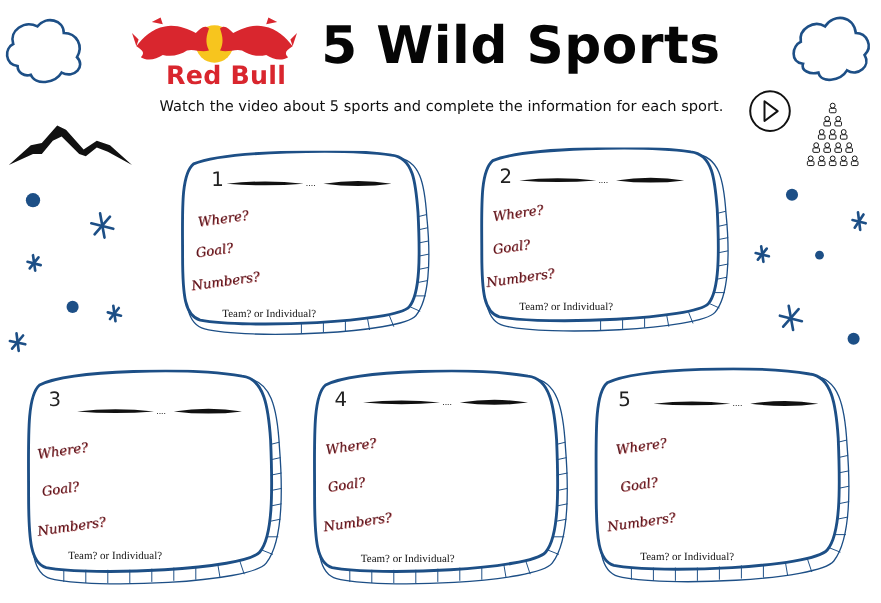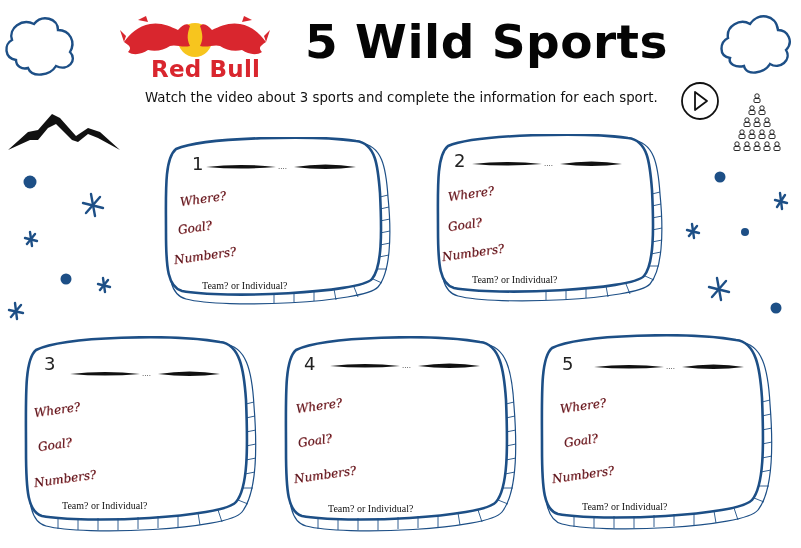--- a/index.html
+++ b/index.html
@@ -1,18 +1,18 @@
 <!DOCTYPE html>
 <html><head>
 <meta charset="utf-8">
 <style>
   html, body { margin:0; padding:0; }
   body { width:801px; height:548px; background:#ffffff; position:relative; overflow:hidden; font-family:"Liberation Sans", sans-serif; }
   .abs { position:absolute; }
-  .title { left:305px; top:14px; font-family:"DejaVu Sans", sans-serif; font-weight:bold; font-size:47px; color:#050505; letter-spacing:0.5px; white-space:nowrap; }
+  .title { left:292px; top:14px; font-family:"DejaVu Sans", sans-serif; font-weight:bold; font-size:47px; color:#050505; letter-spacing:0.5px; white-space:nowrap; }
   .instr { left:145px; top:90px; font-family:"DejaVu Sans", sans-serif; font-size:13.3px; color:#111; white-space:nowrap; }
   .logo-text { left:151px; top:56px; font-family:"DejaVu Sans", sans-serif; font-size:23px; color:#d9262e; font-weight:bold; letter-spacing:0.2px; }
   .card { position:absolute; }
   .card svg.frame { position:absolute; left:0; top:0; }
   .card .num { position:absolute; font-family:"DejaVu Sans", sans-serif; font-size:18px; color:#222; }
   .card .hw { position:absolute; font-family:"DejaVu Serif", serif; font-style:italic; font-size:12px; color:#5a1a22; transform:rotate(-8deg); transform-origin:left center; white-space:nowrap; text-shadow:0.5px 0.5px 0 #c77; }
   .card .ti { position:absolute; font-family:"Liberation Serif", serif; font-size:10px; color:#111; white-space:nowrap; }
   .card .blank { position:absolute; height:10px; }
 </style>
 </head>
@@ -31,21 +31,21 @@
     <path d="M4 30 C10 22 18 14 30 12 C40 10 50 14 58 18 C62 14 66 10 70 14 C68 20 66 26 70 34 C62 36 56 32 50 34 C44 38 36 40 28 38 C22 42 14 44 8 40 C12 36 10 34 4 30 Z" fill="#d9262e"></path>
     <path d="M4 30 L0 18 L6 24 Z" fill="#d9262e"></path>
     <path d="M146 30 C140 22 132 14 120 12 C110 10 100 14 92 18 C88 14 84 10 80 14 C82 20 84 26 80 34 C88 36 94 32 100 34 C106 38 114 40 122 38 C128 42 136 44 142 40 C138 36 140 34 146 30 Z" fill="#d9262e"></path>
     <path d="M146 30 L150 18 L144 24 Z" fill="#d9262e"></path>
     <path d="M18 8 L26 4 L28 10 Z M132 8 L124 4 L122 10 Z" fill="#d9262e"></path>
   </svg>
 </div>
 <div class="abs logo-text">Red Bull</div>
 
 <div class="abs title">5 Wild Sports</div>
-<div class="abs instr">Watch the video about 3 sports and complete the information for each sport.</div>
+<div class="abs instr">Watch the video about 5 sports and complete the information for each sport.</div>
 
 <svg class="abs" style="left:680px;top:81px;cursor:pointer" width="40" height="40" viewBox="0 0 40 40">
   <circle cx="20" cy="20" r="18" fill="#fff" stroke="#111" stroke-width="1.8"></circle>
   <path d="M15 11 L27 20 L15 29 Z" fill="none" stroke="#111" stroke-width="1.8" stroke-linejoin="round"></path>
 </svg>
 
 <svg class="abs" style="left:728px;top:92px" width="58" height="62" viewBox="0 0 58 62">
   <g fill="#fff" stroke="#111" stroke-width="0.9">
 
     <circle cx="29" cy="4" r="2.2"></circle>

